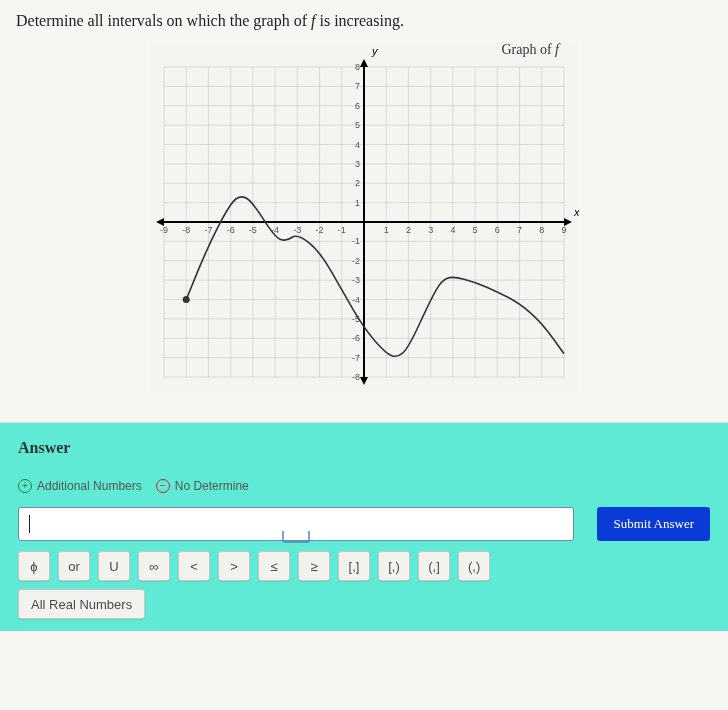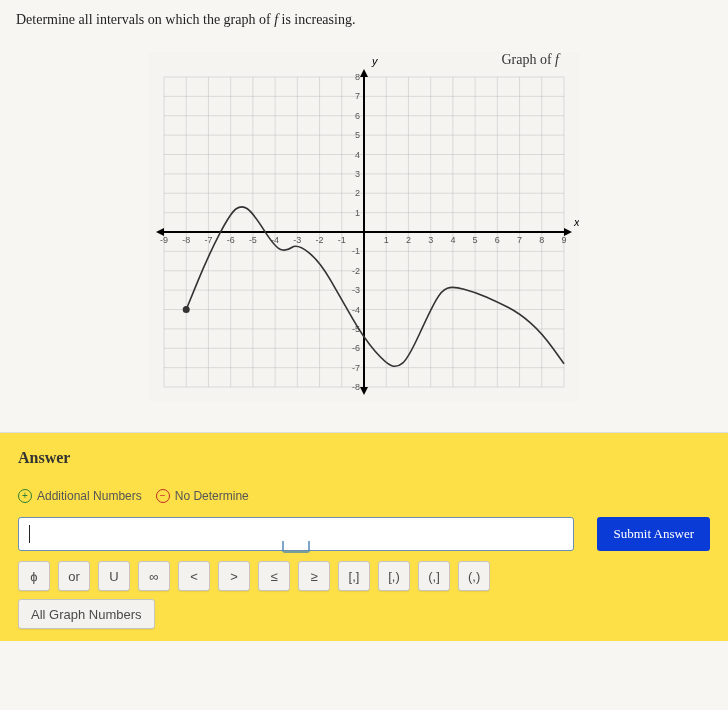--- a/index.html
+++ b/index.html
@@ -10,23 +10,23 @@
       height: 710px;
       overflow: hidden;
       position: relative;
     }
     .page {
       background: #f8f6f3;
       padding: 12px 16px;
       height: 100%;
     }
     .question-text {
-      font-size: 14px;
+      font-size: 16px;
       color: #222;
-      margin-bottom: 24px;
+      margin-bottom: 12px;
       font-family: Georgia, serif;
     }
     .question-text .fvar {
       font-style: italic;
       font-family: 'Times New Roman', serif;
     }
     .chart-area {
       display: flex;
       justify-content: center;
       margin-bottom: 30px;
@@ -46,21 +46,21 @@
     }
     .graph-label .fvar { font-style: italic; }
     svg.chart { display: block; background: #f6f4f1; }
     .grid line { stroke: #bfbfbf; stroke-width: 0.5; }
     .axis line { stroke: #000; stroke-width: 2; }
     .tick text { font-size: 9px; font-family: Arial, sans-serif; fill: #555; }
     .axis-lbl { font-size: 11px; font-family: Arial, sans-serif; font-style: italic; }
     .curve { fill: none; stroke: #333; stroke-width: 1.6; }
 
     .answer-panel {
-      background: #fde047;
+      background: #5eead4;
       border-top: 1px solid #ddd;
       padding: 16px 18px 12px;
       margin: 0 -16px;
     }
     .answer-title { font-size: 16px; font-weight: bold; color: #333; margin-bottom: 18px; }
     .solution-actions { margin-bottom: 14px; }
     .sol-btn {
       display: inline-flex; align-items: center;
       font-size: 12px; color: #555; cursor: pointer; margin-right: 10px;
       font-family: Arial, sans-serif;
@@ -254,16 +254,16 @@
         <span class="key">&lt;</span>
         <span class="key">&gt;</span>
         <span class="key">≤</span>
         <span class="key">≥</span>
         <span class="key">[,]</span>
         <span class="key">[,)</span>
         <span class="key">(,]</span>
         <span class="key">(,)</span>
       </div>
     <div class="keypad-row second">
-      <span class="key wide">All Graph Numbers</span>
+      <span class="key wide">All Real Numbers</span>
     </div>
   </div>
 </div>
 
 </body></html>

